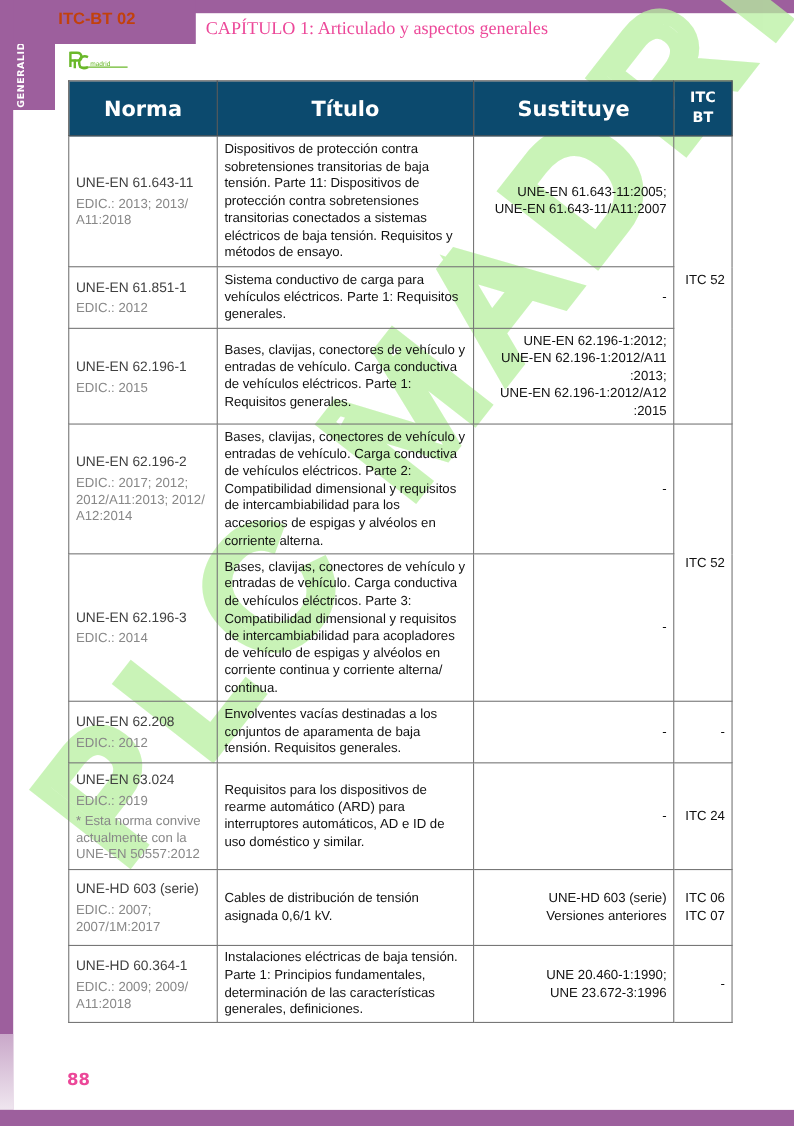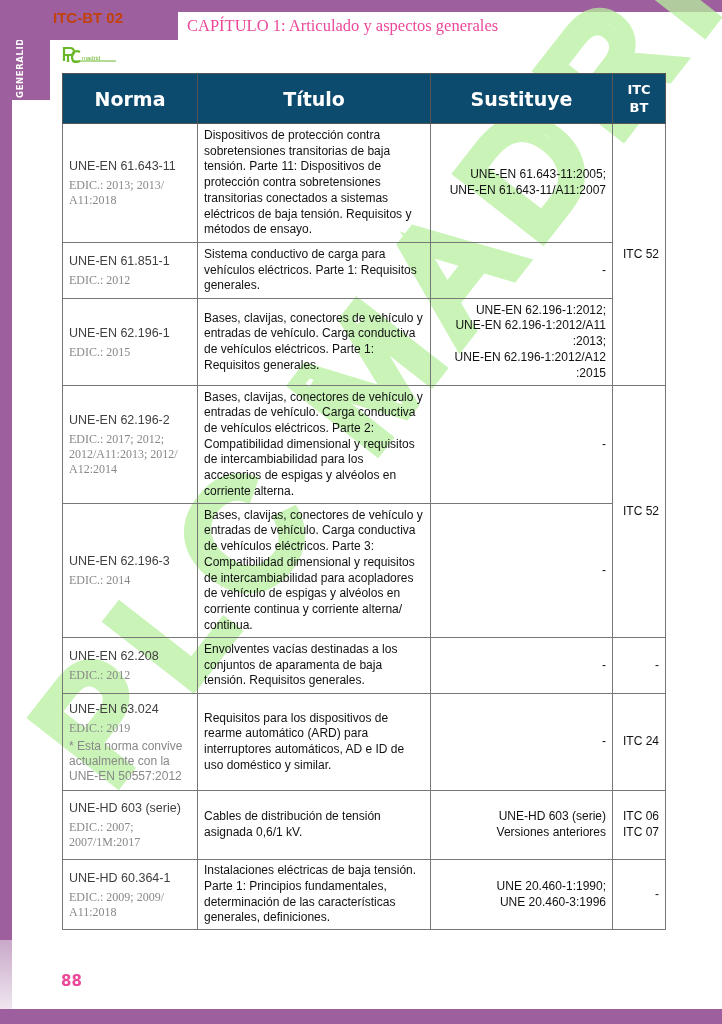--- a/index.html
+++ b/index.html
@@ -16,21 +16,21 @@
   .bottom-bar { position:absolute; left:0; top:1009px; width:722px; height:15px; background:#9d5f9d; }
   .bottom-fade { position:absolute; left:0; top:940px; width:12px; height:69px; background:linear-gradient(#c9a8c9,#efe6ef); }
   .page-num { position:absolute; left:61px; top:972px; color:#ec4899; font-family:"DejaVu Sans", sans-serif; font-weight:bold; font-size:15px; }
 
   table.norms { position:absolute; left:62px; top:73px; width:603px; border-collapse:collapse; table-layout:fixed; }
   table.norms th { background:#0c4a6e; color:#fff; font-family:"DejaVu Sans", sans-serif; font-weight:bold; border:1.5px solid #555; height:49px; padding:0; }
   th.h-big { font-size:19px; }
   th.h-small { font-size:13px; line-height:18px; }
   table.norms td { border:1.5px solid #777; padding:3px 6px; vertical-align:middle; font-size:12px; line-height:15.7px; color:#111; }
   td.norma .code { color:#404040; font-size:12.5px; line-height:17px; }
-  td.norma .edic { color:#888; font-size:12px; line-height:15px; margin-top:3px;font-family:Liberation Serif, serif; }
+  td.norma .edic { color:#888; font-size:12px; line-height:15px; margin-top:3px; }
   td.norma .note { color:#888; font-size:12px; line-height:15px; margin-top:3px; }
   td.sust { text-align:right;margin-left:44px; }
   td.itc { text-align:right; color:#888; }
 
   .watermark { position:absolute; left:0; top:0; width:722px; height:1024px; pointer-events:none; }
 </style>
 </head>
 <body>
 
 <div class="top-bar"></div>
@@ -169,21 +169,21 @@
     </tr>
 
     <tr style="height:70px">
       <td class="norma">
         <div class="code">UNE-HD 60.364-1</div>
         <div class="edic">EDIC.: 2009; 2009/ A11:2018</div>
       </td>
       <td>Instalaciones eléctricas de baja tensión. Parte 1: Principios fundamentales, determinación de las características generales, definiciones.</td>
       <td class="sust">
         <div>UNE 20.460-1:1990;</div>
-        <div>UNE 20.460-3:1996</div>
+        <div>UNE 23.672-3:1996</div>
       </td>
       <td class="itc">-</td>
     </tr>
   </tbody>
 </table>
 
 <div class="bottom-fade"></div>
 <div class="page-num">88</div>
 <div class="bottom-bar"></div>
 

